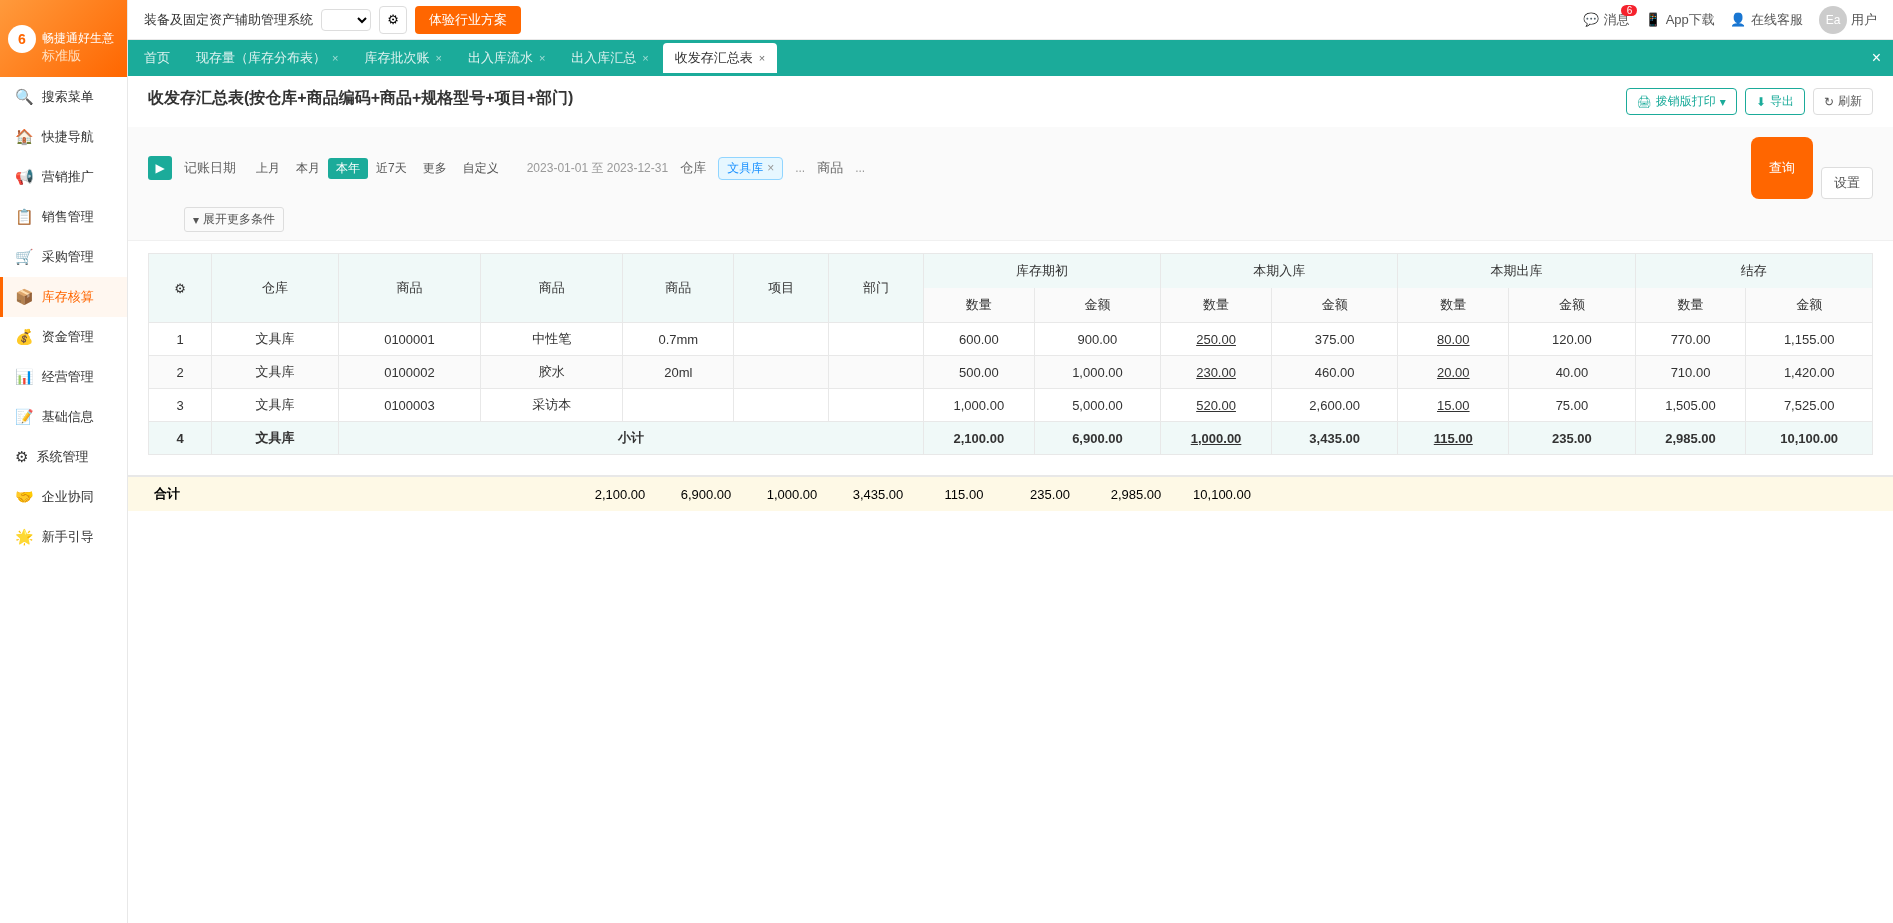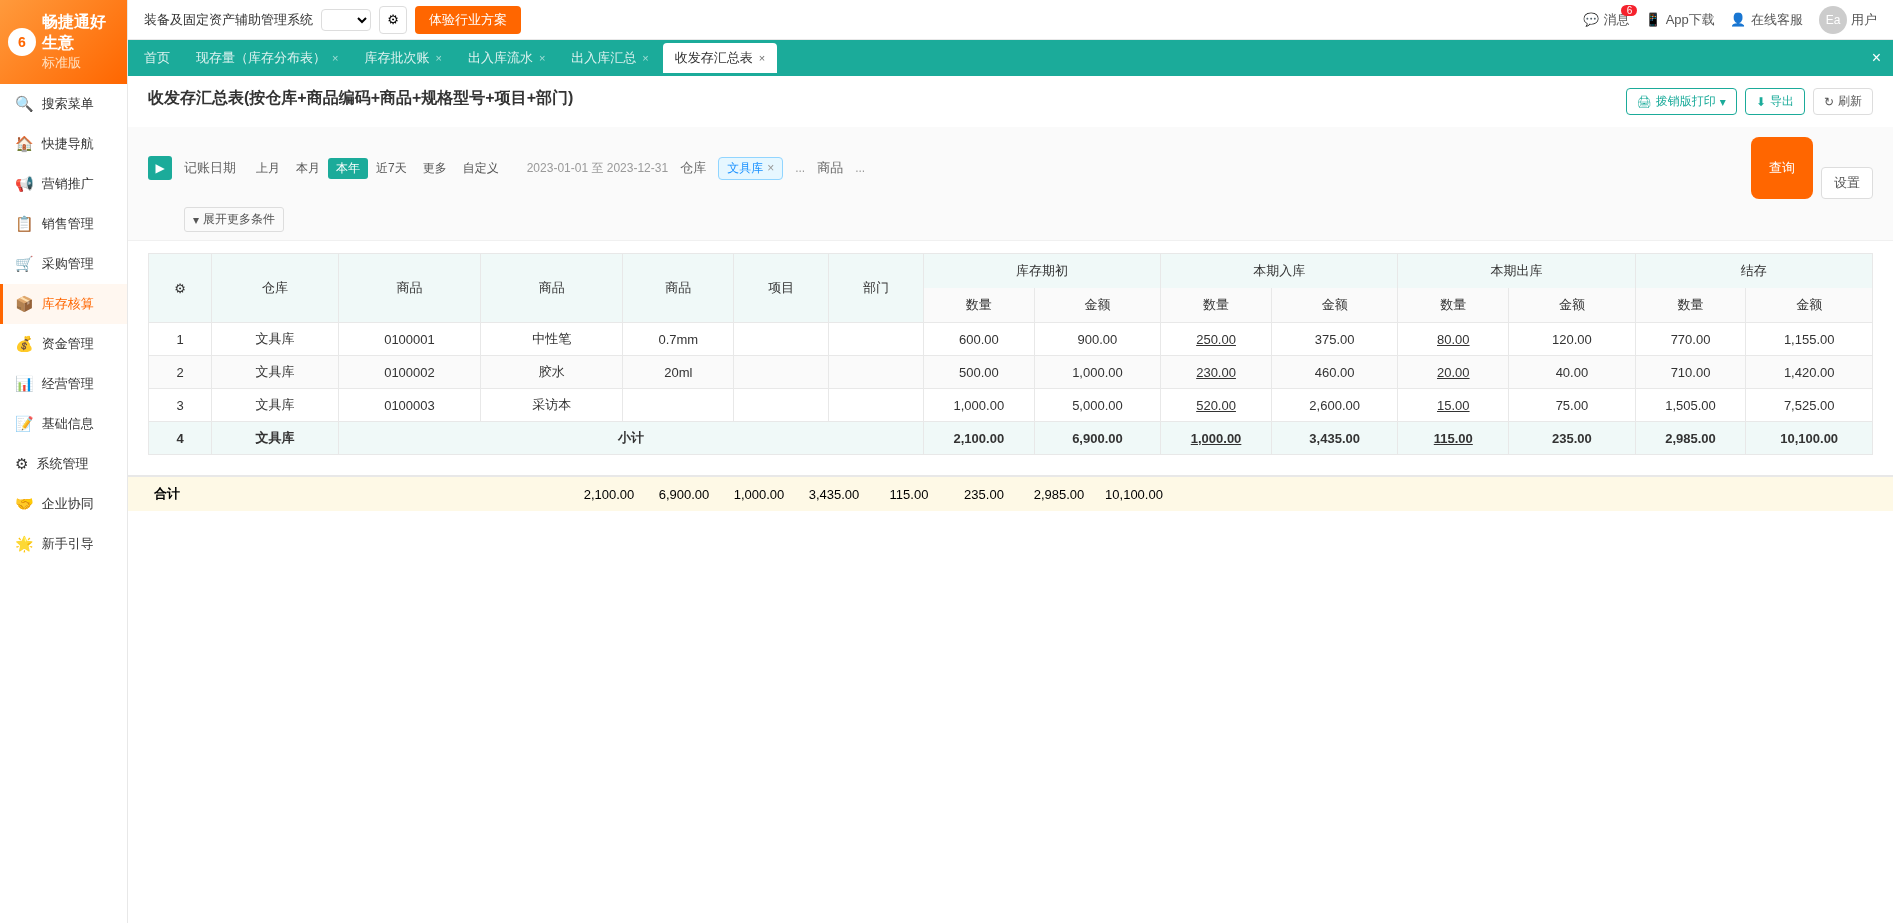--- a/index.html
+++ b/index.html
@@ -59,21 +59,21 @@
     .table-container { padding: 0 20px 20px; }
     table { width: 100%; border-collapse: collapse; margin-top: 12px; font-size: 13px; }
     thead tr { background: #f0f9f8; }
     th { padding: 8px 6px; text-align: center; color: #333; font-weight: 500; border: 1px solid #e8e8e8; white-space: nowrap; }
     td { padding: 7px 6px; text-align: center; color: #333; border: 1px solid #e8e8e8; white-space: nowrap; }
     tr:nth-child(even) { background: #fafafa; }
     .subtotal-row td { font-weight: bold; background: #f0f9f8; }
     .underline { text-decoration: underline; cursor: pointer; color: #333; }
 
     
-    .footer-total { position: sticky; bottom: 0; background: #fef9e6; border-top: 2px solid #e8e8e8; padding: 8px 26px; display: flex; align-items: center; }
+    .footer-total { position: sticky; bottom: 0; background: #fef9e6; border-top: 2px solid #e8e8e8; padding: 8px 26px; display: flex; align-items: center; gap: 11px; }
 
     .col-num { width: 40px; }
     .col-warehouse { width: 80px; }
     .col-code { width: 90px; }
     .col-name { width: 90px; }
     .col-spec { width: 70px; }
     .col-project { width: 60px; }
     .col-dept { width: 60px; }
     .col-qty { width: 70px; }
     .col-amount { width: 80px; }
@@ -81,21 +81,21 @@
     .header-row-top th { border-bottom: none; }
     .header-row-sub th { border-top: none; }
   </style>
 </head>
 <body>
 
 <div class="sidebar">
   <div class="sidebar-header">
     <div class="sidebar-logo">6</div>
     <div>
-      <div style="font-size:16px;color:#fff;font-weight:bold;">畅捷通好生意</div>
+      <div style="font-size:12px;color:#fff;font-weight:normal;margin-top:18px;">畅捷通好生意</div>
       <div style="font-size:13px;color:#ffe0c0;">标准版</div>
     </div>
   </div>
   <div class="sidebar-menu" id="sidebar-menu">
       <div class="sidebar-item">
         <span class="icon">🔍</span>
         <span>搜索菜单</span>
       </div>
       <div class="sidebar-item">
         <span class="icon">🏠</span>

